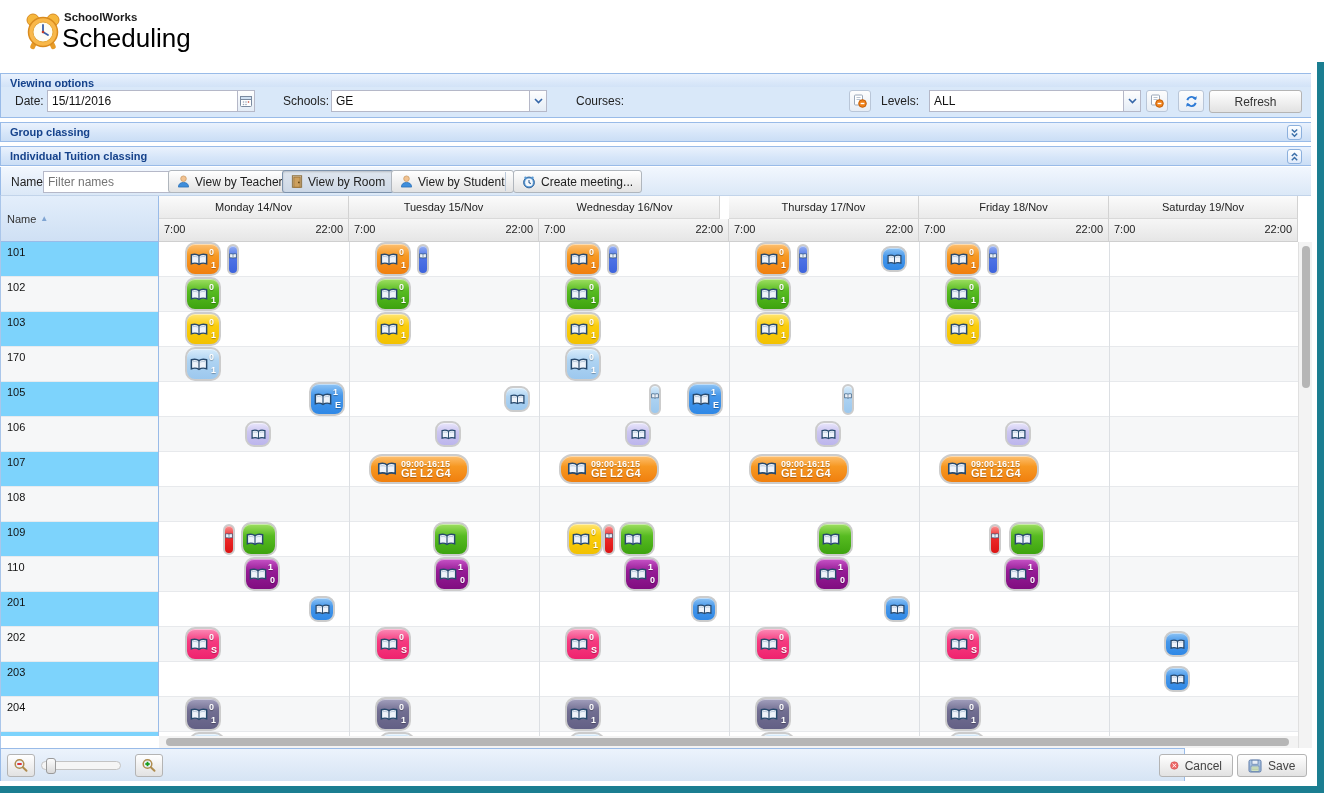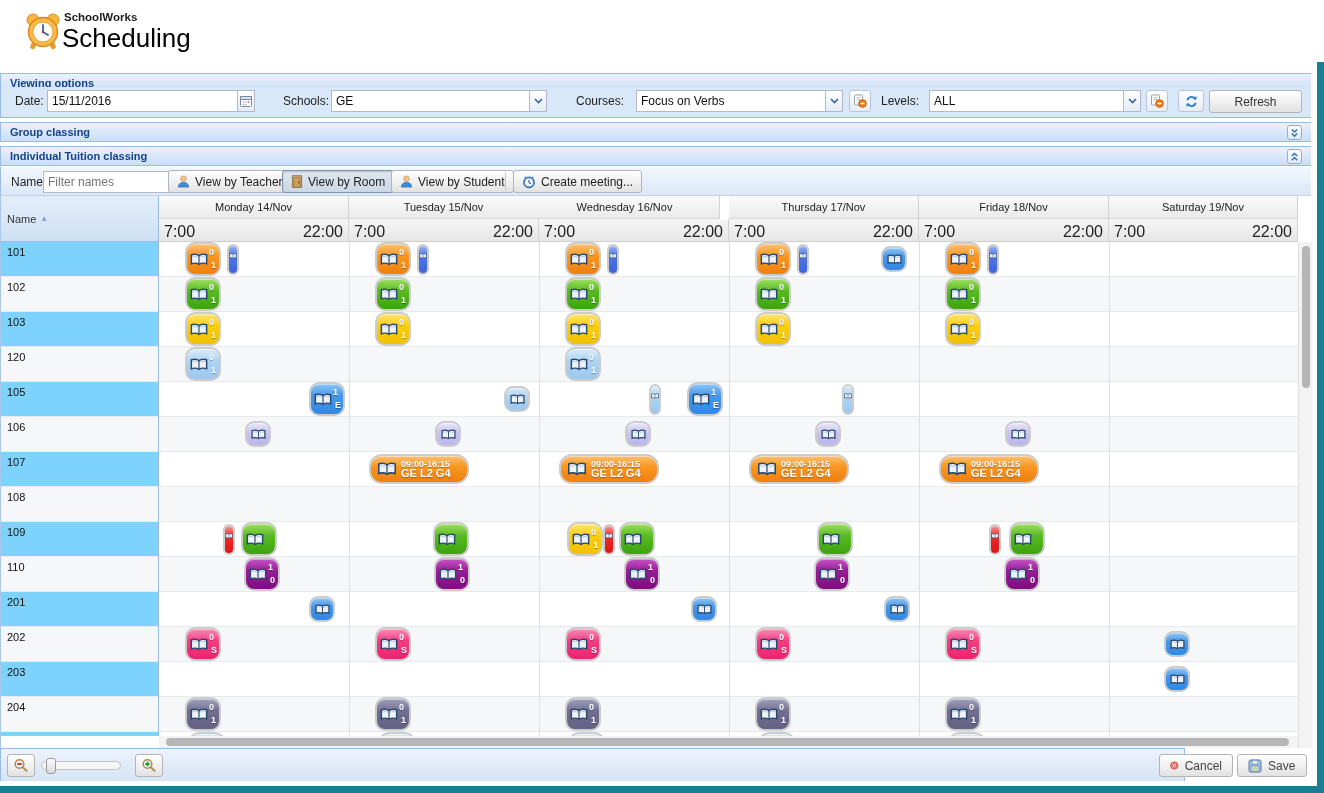--- a/index.html
+++ b/index.html
@@ -54,21 +54,21 @@
   #grid { left:0; top:196px; width:1311px; height:552px; border-left:1px solid #aac6ea; }
   #corner { left:0; top:0; width:158px; height:46px;
     background:linear-gradient(#e3eefb,#cfe0f4); border-right:1px solid #99bbe8; border-bottom:1px solid #99bbe8;
     font-size:11px; color:#333; display:flex; align-items:center; padding-left:6px; gap:4px; cursor:pointer; }
   #corner .sort { font-size:8px; color:#7fa4d2; }
   #day-row { left:158px; top:0; width:1139px; height:23px; }
   .day-cell { position:absolute; top:0; height:23px; line-height:22px; text-align:center;
     font-size:11px; color:#222; background:linear-gradient(#fbfbfb,#eaeaea);
     border-right:1px solid #d2d2d2; border-bottom:1px solid #d9d9d9; }
   #time-row { left:158px; top:23px; width:1139px; height:23px; }
-  .time-cell { position:absolute; top:0; height:23px; font-size:16px; color:#222;
+  .time-cell { position:absolute; top:0; height:23px; font-size:11px; color:#222;
     background:linear-gradient(#f6f6f6,#e6e6e6); border-right:1px solid #d2d2d2; border-bottom:1px solid #cfcfcf; }
   .time-cell .t1 { position:absolute; left:5px; top:4px; }
   .time-cell .t2 { position:absolute; right:5px; top:4px; }
   #name-col { left:0; top:46px; width:158px; height:494px; overflow:hidden; background:#7dd3fc;
     border-right:1px solid #99bbe8; }
   .name-cell { position:absolute; left:0; width:157px; height:35px; font-size:11px; color:#111;
     padding:4px 0 0 6px; border-bottom:1px solid #e7eaee; }
   #grid-body { left:158px; top:46px; width:1139px; height:494px; overflow:hidden; background:#fff; }
   .stripe { position:absolute; left:0; width:1139px; height:35px; border-bottom:1px solid #e7e9ec; }
   .stripe.alt, .name-cell.alt { background:#f6f7f8; }
@@ -168,28 +168,20 @@
     <span class="fld-label" style="left:282px">Schools:</span>
     <div class="fld" style="left:330px;width:216px">
       <input value="GE" style="">
       <span class="trigger">
         <svg width="9" height="6" viewBox="0 0 9 6">
             <path d="M1 1 L4.5 4.5 L8 1" stroke="#3566a8" stroke-width="1.6" fill="none"></path>
           </svg>
       </span>
     </div>
     <span class="fld-label" style="left:575px">Courses:</span>
-    <div class="fld" style="left:635px;width:207px">
-      <input value="Focus on Verbs" style="">
-      <span class="trigger">
-        <svg width="9" height="6" viewBox="0 0 9 6">
-            <path d="M1 1 L4.5 4.5 L8 1" stroke="#3566a8" stroke-width="1.6" fill="none"></path>
-          </svg>
-      </span>
-    </div>
     <span class="mini-btn" style="left:848px">
       <svg width="14" height="14" viewBox="0 0 14 14">
           <rect x="1.5" y="1" width="8" height="10" rx="1" fill="#fff" stroke="#9aa7b8"></rect>
           <line x1="3.5" y1="3.5" x2="7.5" y2="3.5" stroke="#b8c2cf"></line>
           <line x1="3.5" y1="5.5" x2="7.5" y2="5.5" stroke="#b8c2cf"></line>
           <circle cx="9.5" cy="9.5" r="3.8" fill="#f08018" stroke="#c35f08"></circle>
           <line x1="7.6" y1="9.5" x2="11.4" y2="9.5" stroke="#fff" stroke-width="1.4"></line>
         </svg>
     </span>
     <span class="fld-label" style="left:880px">Levels:</span>
@@ -323,21 +315,21 @@
         </div>
         <div class="time-cell" style="left: 950px; width: 189px;">
           <span class="t1">7:00</span>
           <span class="t2">22:00</span>
         </div>
       </div>
     <div id="name-col" class="abs">
         <div class="name-cell" style="top: 0px;">101</div>
         <div class="name-cell alt" style="top: 35px;">102</div>
         <div class="name-cell" style="top: 70px;">103</div>
-        <div class="name-cell alt" style="top: 105px;">120</div>
+        <div class="name-cell alt" style="top: 105px;">170</div>
         <div class="name-cell" style="top: 140px;">105</div>
         <div class="name-cell alt" style="top: 175px;">106</div>
         <div class="name-cell" style="top: 210px;">107</div>
         <div class="name-cell alt" style="top: 245px;">108</div>
         <div class="name-cell" style="top: 280px;">109</div>
         <div class="name-cell alt" style="top: 315px;">110</div>
         <div class="name-cell" style="top: 350px;">201</div>
         <div class="name-cell alt" style="top: 385px;">202</div>
         <div class="name-cell" style="top: 420px;">203</div>
         <div class="name-cell alt" style="top: 455px;">204</div>

